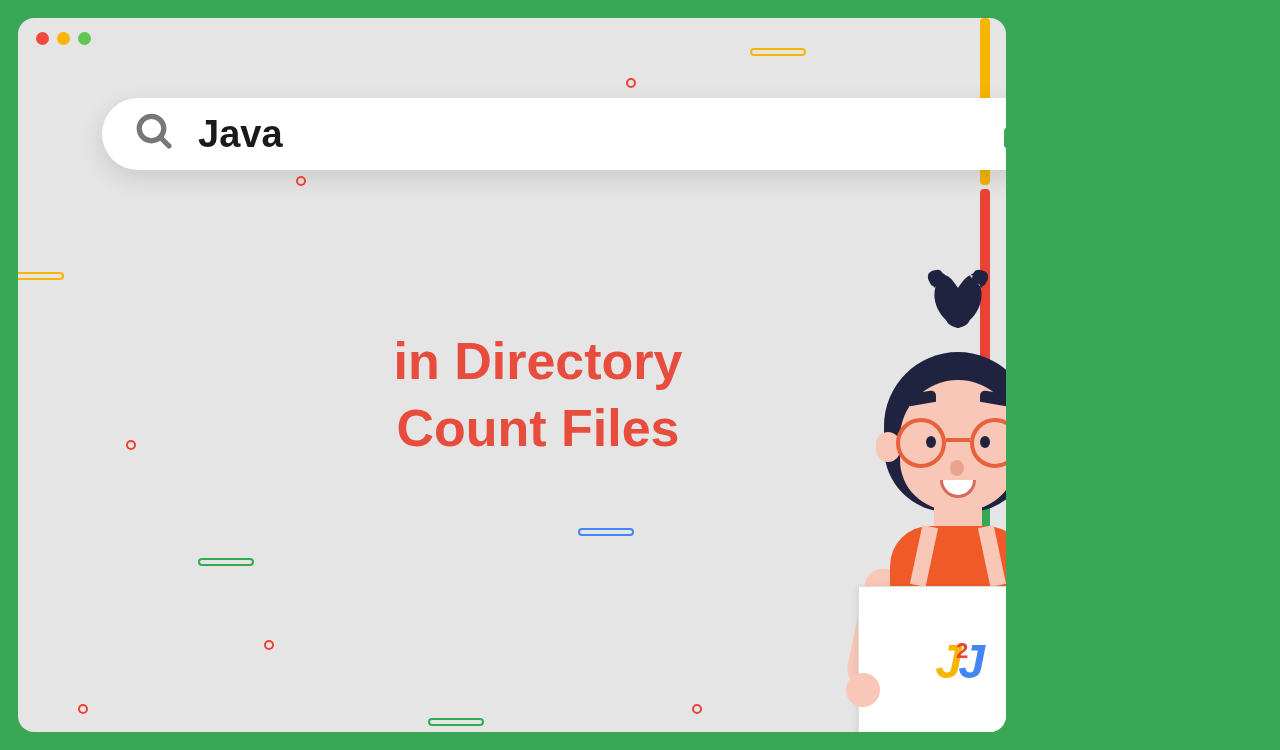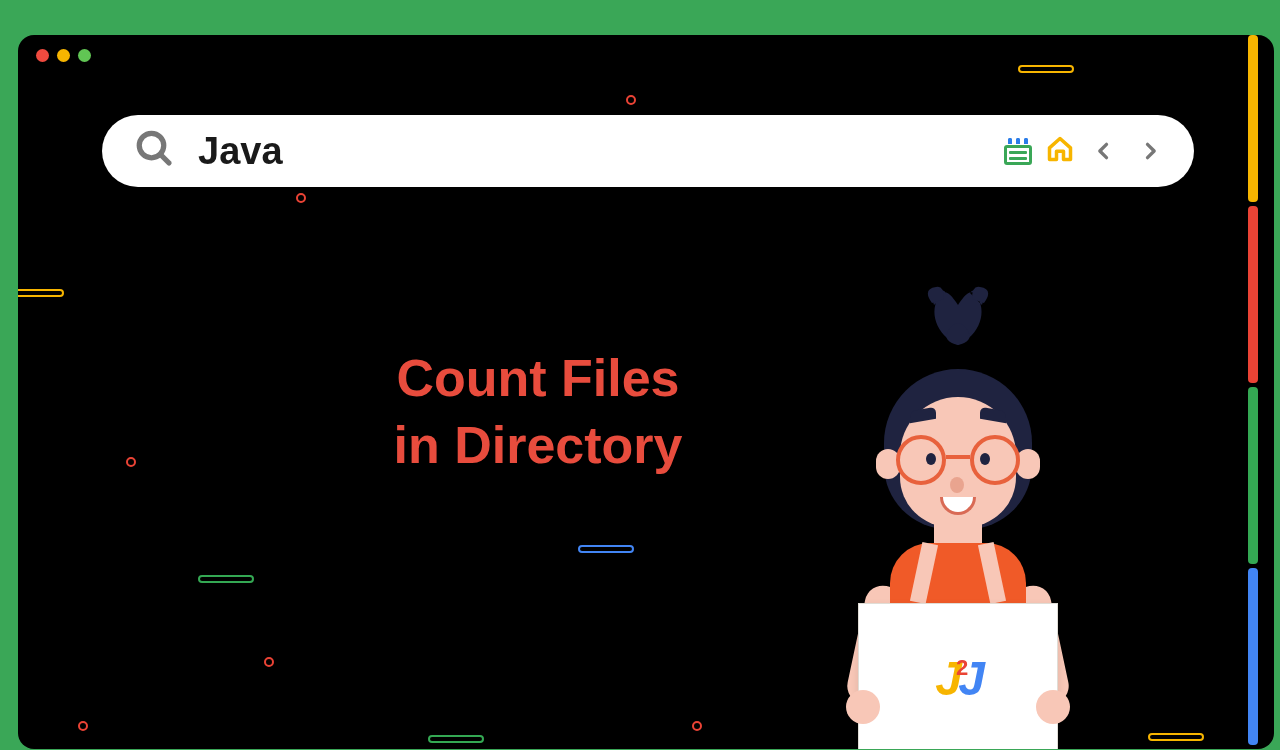--- a/index.html
+++ b/index.html
@@ -6,25 +6,25 @@
   body {
     width: 1280px;
     height: 750px;
     background: #3aa757;
     font-family: -apple-system, BlinkMacSystemFont, "Segoe UI", Arial, sans-serif;
     overflow: hidden;
     position: relative;
   }
   .window {
     position: absolute;
-    top: 35px;
+    top: 18px;
     left: 18px;
-    width: 1256px;
+    width: 988px;
     height: 714px;
-    background: #000000;
+    background: #e5e5e5;
     border-radius: 16px;
     overflow: hidden;
   }
   .title-bar {
     padding: 14px 18px 8px;
     display: flex;
     gap: 8px;
   }
   .dot { width: 13px; height: 13px; border-radius: 50%; }
   .dot-red { background: #ef4a3f; }
@@ -197,22 +197,22 @@
       </span>
       <span class="chev">
         <svg viewBox="0 0 24 24" fill="none" stroke="#777" stroke-width="4" stroke-linecap="round" stroke-linejoin="round">
           <polyline points="9 4 17 12 9 20"></polyline>
         </svg>
       </span>
     </div>
   </div>
 
   <div class="headline">
+    <div>in Directory</div>
     <div>Count Files</div>
-    <div>in Directory</div>
   </div>
 
   <div class="pill pill-y top-pill-y"></div>
   <div class="pill pill-y" style="top:254px; left:-10px;"></div>
   <div class="pill pill-g" style="top:540px; left:180px;"></div>
   <div class="pill pill-g" style="top:700px; left:410px;"></div>
   <div class="pill pill-b" style="top:510px; left:560px;"></div>
   <div class="pill pill-y" style="top:698px; left:1130px;"></div>
   <div class="ring" style="top:60px; left:608px;"></div>
   <div class="ring" style="top:158px; left:278px;"></div>

